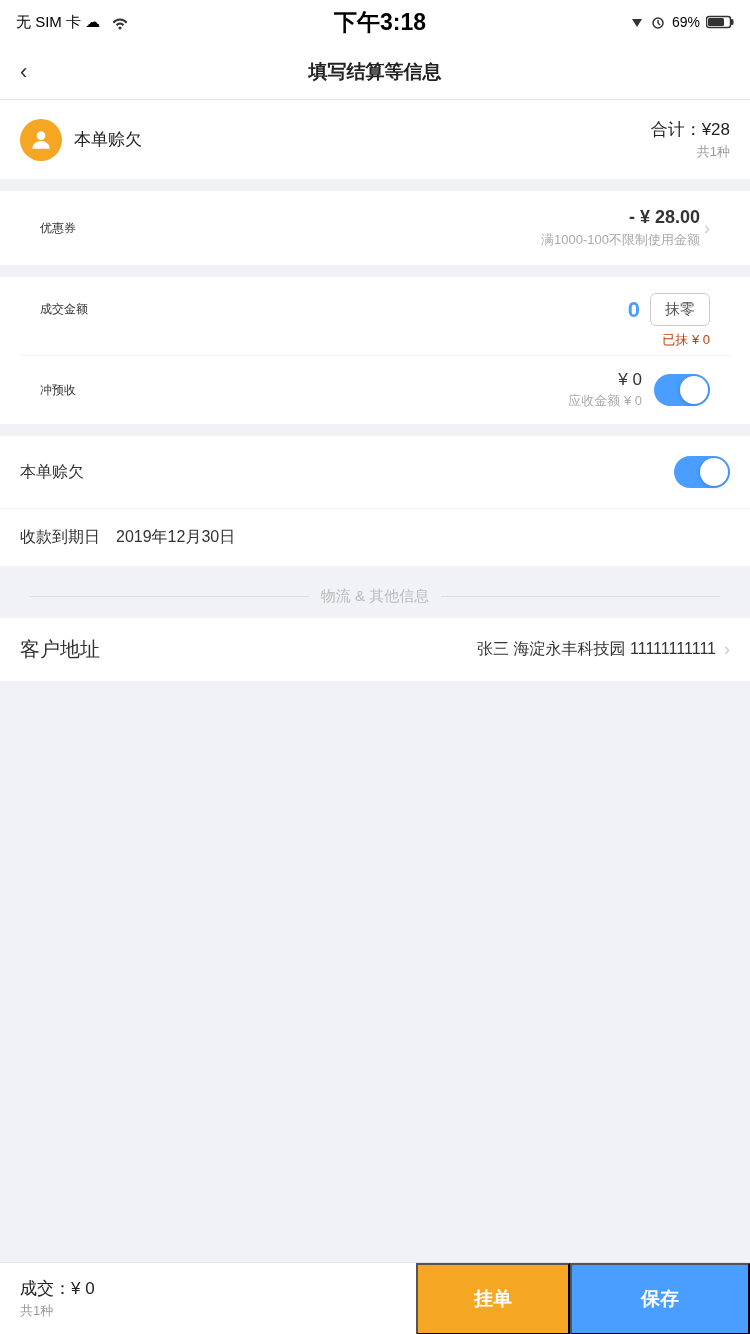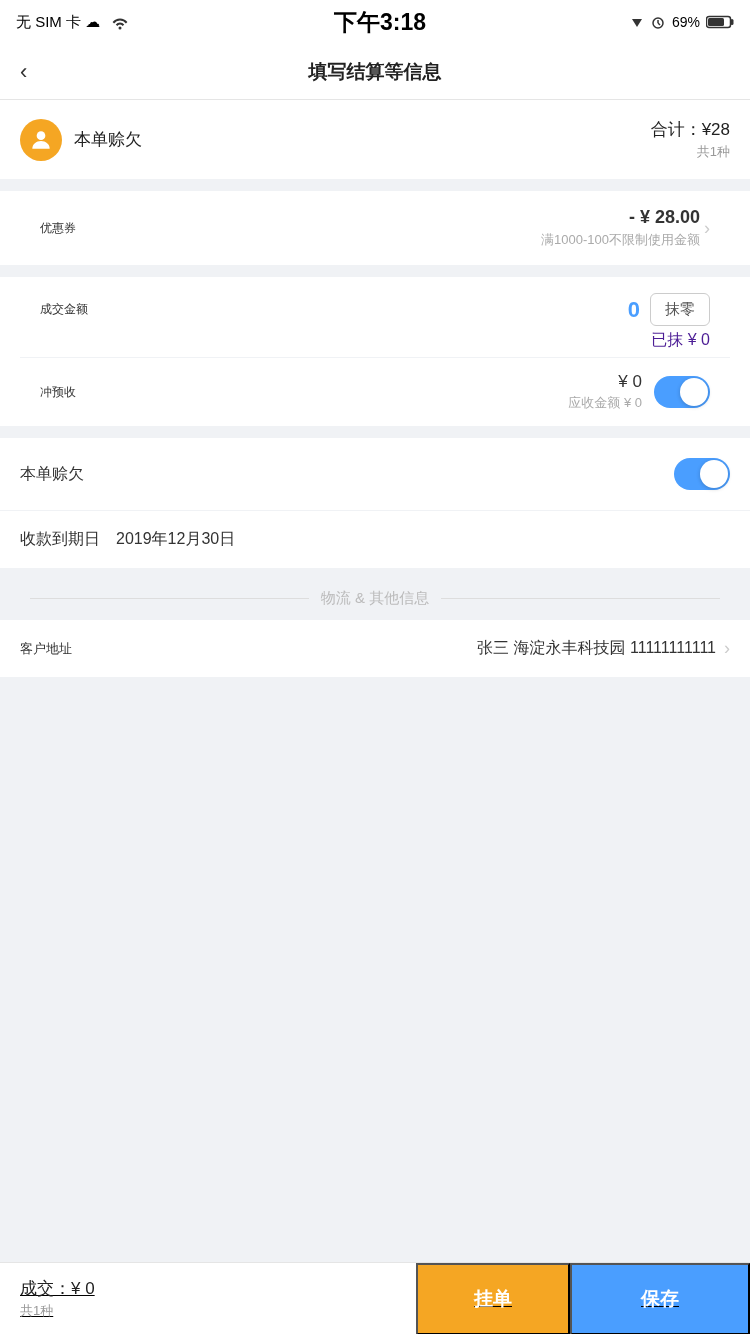--- a/index.html
+++ b/index.html
@@ -160,22 +160,22 @@
     .round-btn {
       border: 1px solid #ccc;
       border-radius: 6px;
       padding: 6px 14px;
       font-size: 15px;
       color: #555;
       background: #fff;
       cursor: pointer;
     }
     .sub-text {
-      font-size: 16px;
-      color: #4c1d95;
+      font-size: 13px;
+      color: #c2410c;
     }
 
     
     .pre-receive-right {
       display: flex;
       align-items: center;
       gap: 12px;
     }
     .pre-receive-amounts {
       text-align: right;
@@ -270,21 +270,21 @@
 
     
     .address-row {
       display: flex;
       align-items: center;
       justify-content: space-between;
       padding: 18px 20px;
       background: #fff;
     }
     .address-label {
-      font-size: 13px;
+      font-size: 20px;
       color: #333;
       flex-shrink: 0;
       margin-right: 14px;
     }
     .address-value {
       font-size: 16px;
       color: #333;
       flex: 1;
       text-align: right;
     }
@@ -293,21 +293,20 @@
     .bottom-bar {
       position: fixed;
       bottom: 0;
       left: 0;
       width: 750px;
       height: 72px;
       background: #fff;
       display: flex;
       align-items: center;
       border-top: 1px solid #e5e5e5;
-      text-decoration: underline;
     }
     .bottom-summary {
       flex: 1;
       padding-left: 20px;
     }
     .bottom-deal {
       font-size: 17px;
       color: #222;
     }
     .bottom-count {

